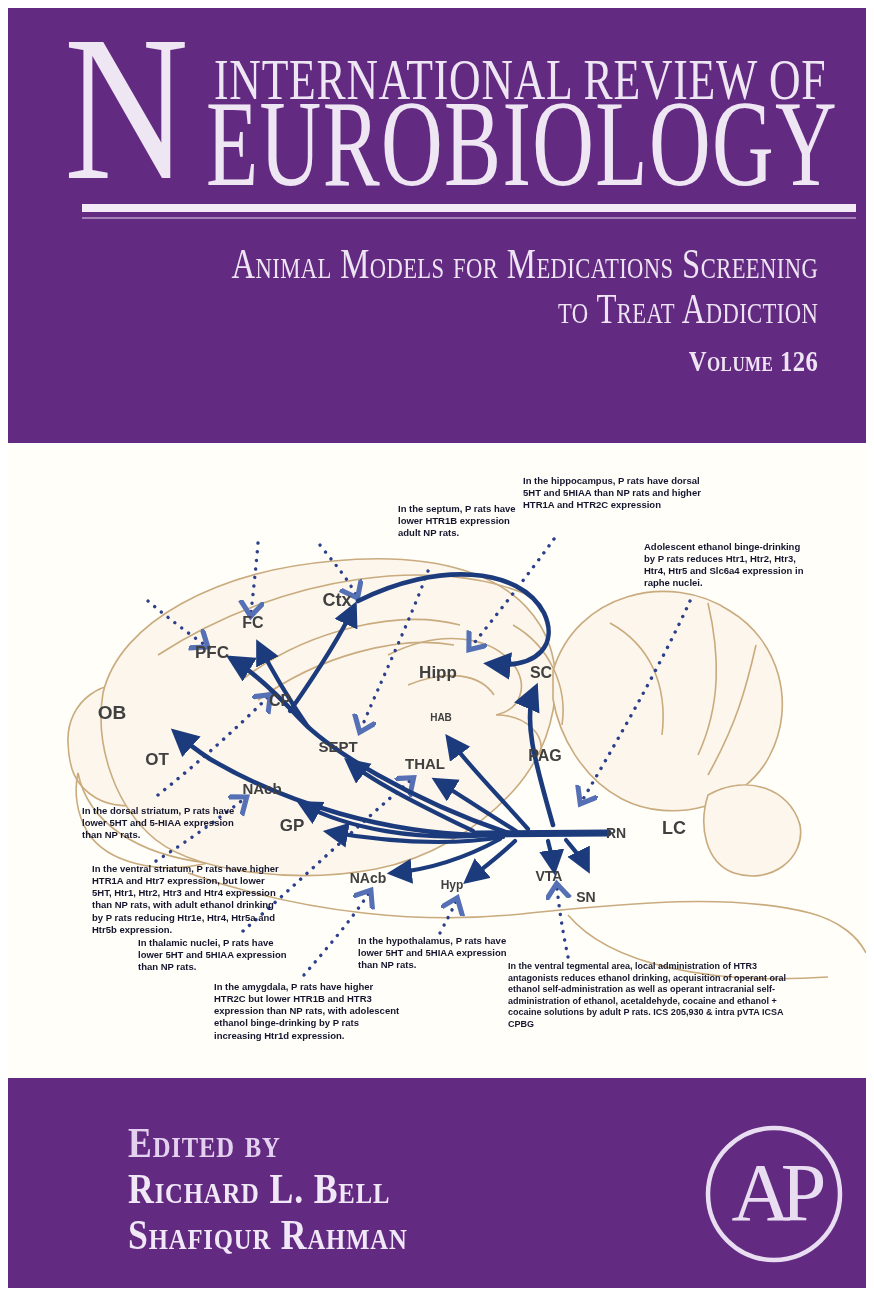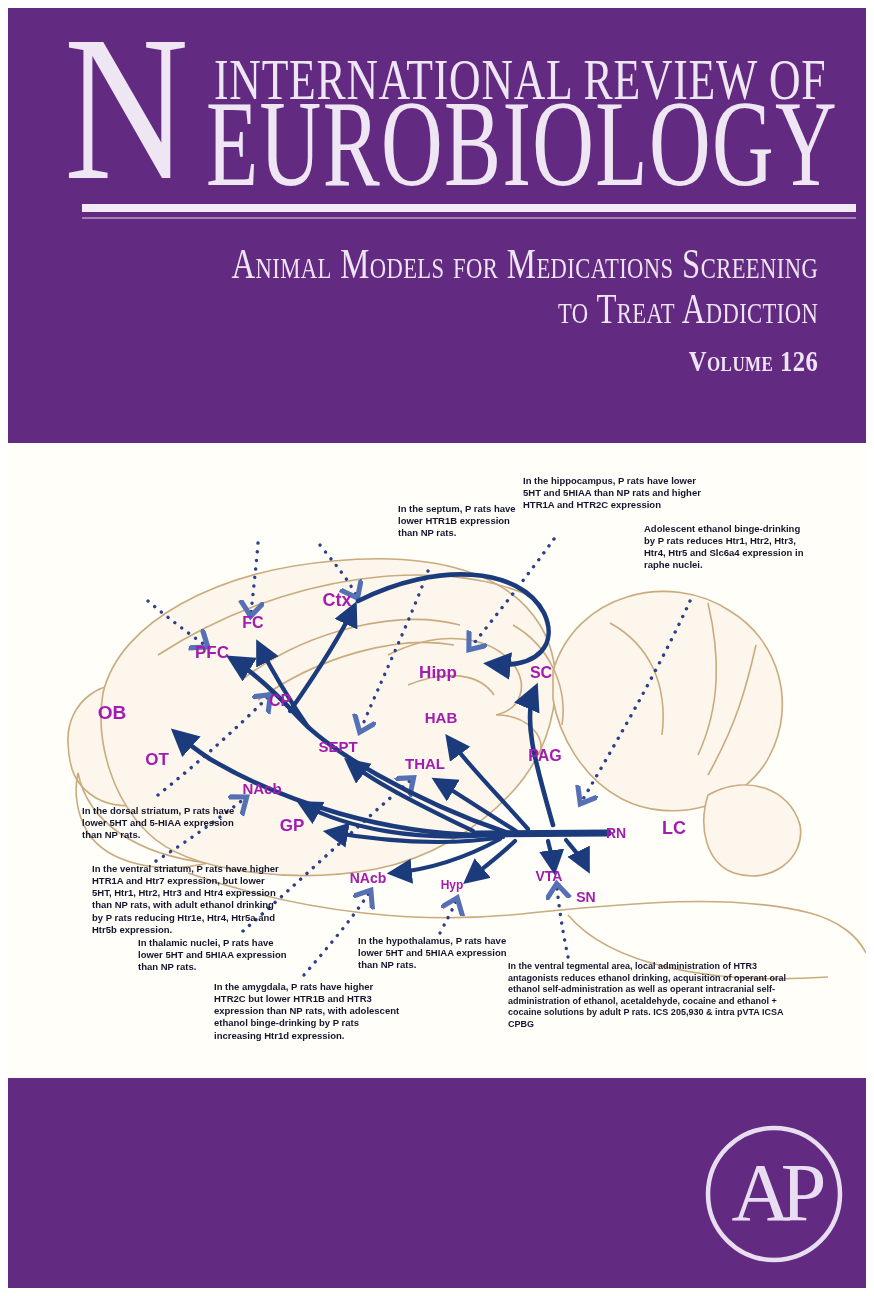--- a/index.html
+++ b/index.html
@@ -13,21 +13,21 @@
   .rule{position:absolute;left:74px;top:196px;width:774px;height:8px;background:#f2ebf7;}
   .rule-thin{position:absolute;left:74px;top:209px;width:774px;height:2px;background:#f2ebf7;opacity:.45;}
 
   .subtitle{position:absolute;right:48px;top:234px;text-align:right;color:#eee4f3;font-family:"Liberation Serif",serif;font-variant:small-caps;}
   .subtitle .l1,.subtitle .l2{font-size:42px;line-height:1.08;letter-spacing:.5px;transform:scaleX(.78);transform-origin:right top;white-space:nowrap;}
   .subtitle .vol{margin-top:12px;font-size:29px;font-weight:700;letter-spacing:.5px;transform:scaleX(.85);transform-origin:right top;white-space:nowrap;}
 
   
   .panel{position:absolute;left:0;top:435px;width:858px;height:635px;background:#fffef9;}
   .panel svg{position:absolute;left:0;top:0;}
-  .region{position:absolute;transform:translate(-50%,-50%);color:#a21caf;font-weight:600;white-space:nowrap;}
+  .region{position:absolute;transform:translate(-50%,-50%);color:#404040;font-weight:600;white-space:nowrap;}
   .ann{position:absolute;font-size:9.5px;font-weight:700;color:#15152e;line-height:1.28;}
   .ann.small{font-size:9px;}
 
   
   .editors{position:absolute;left:120px;top:1112px;color:#e3d1ef;font-family:"Liberation Serif",serif;font-variant:small-caps;font-weight:600;letter-spacing:1px;}
   .editors div{font-size:42px;line-height:1.1;transform:scaleX(.85);transform-origin:left top;white-space:nowrap;}
   .editors .names{color:#f1e8f7;}
   .ap-logo{position:absolute;left:688px;top:1108px;width:156px;height:156px;}
 </style>
 </head>
@@ -115,41 +115,46 @@
     <span class="region" style="left:329px;top:157px;font-size:18px">Ctx</span>
     <span class="region" style="left:245px;top:180px;font-size:16px">FC</span>
     <span class="region" style="left:204px;top:210px;font-size:17px">PFC</span>
     <span class="region" style="left:104px;top:270px;font-size:19px">OB</span>
     <span class="region" style="left:149px;top:317px;font-size:17px">OT</span>
     <span class="region" style="left:272px;top:258px;font-size:16px">CP</span>
     <span class="region" style="left:330px;top:303px;font-size:15px">SEPT</span>
     <span class="region" style="left:254px;top:345px;font-size:15px">NAcb</span>
     <span class="region" style="left:284px;top:383px;font-size:17px">GP</span>
     <span class="region" style="left:430px;top:230px;font-size:17px">Hipp</span>
-    <span class="region" style="left:433px;top:274px;font-size:15px">HAB</span>
+    <span class="region" style="left:433px;top:274px;font-size:10px">HAB</span>
     <span class="region" style="left:417px;top:320px;font-size:15px">THAL</span>
     <span class="region" style="left:533px;top:230px;font-size:16px">SC</span>
     <span class="region" style="left:537px;top:313px;font-size:16px">PAG</span>
     <span class="region" style="left:608px;top:390px;font-size:14px">RN</span>
     <span class="region" style="left:666px;top:385px;font-size:18px">LC</span>
     <span class="region" style="left:541px;top:433px;font-size:14px">VTA</span>
     <span class="region" style="left:578px;top:454px;font-size:14px">SN</span>
     <span class="region" style="left:360px;top:435px;font-size:14px">NAcb</span>
     <span class="region" style="left:444px;top:442px;font-size:12px">Hyp</span>
 
-    <div class="ann" style="left:390px;top:60px;width:122px">In the septum, P rats have lower HTR1B expression than NP rats.</div>
-    <div class="ann" style="left:515px;top:32px;width:178px">In the hippocampus, P rats have lower 5HT and 5HIAA than NP rats and higher HTR1A and HTR2C expression</div>
-    <div class="ann" style="left:636px;top:80px;width:162px">Adolescent ethanol binge-drinking by P rats reduces Htr1, Htr2, Htr3, Htr4, Htr5 and Slc6a4 expression in raphe nuclei.</div>
+    <div class="ann" style="left:390px;top:60px;width:122px">In the septum, P rats have lower HTR1B expression adult NP rats.</div>
+    <div class="ann" style="left:515px;top:32px;width:178px">In the hippocampus, P rats have dorsal 5HT and 5HIAA than NP rats and higher HTR1A and HTR2C expression</div>
+    <div class="ann" style="left:636px;top:98px;width:162px">Adolescent ethanol binge-drinking by P rats reduces Htr1, Htr2, Htr3, Htr4, Htr5 and Slc6a4 expression in raphe nuclei.</div>
     <div class="ann" style="left:74px;top:362px;width:155px">In the dorsal striatum, P rats have lower 5HT and 5-HIAA expression than NP rats.</div>
     <div class="ann" style="left:84px;top:420px;width:188px">In the ventral striatum, P rats have higher HTR1A and Htr7 expression, but lower 5HT, Htr1, Htr2, Htr3 and Htr4 expression than NP rats, with adult ethanol drinking by P rats reducing Htr1e, Htr4, Htr5a and Htr5b expression.</div>
     <div class="ann" style="left:130px;top:494px;width:162px">In thalamic nuclei, P rats have lower 5HT and 5HIAA expression than NP rats.</div>
     <div class="ann" style="left:206px;top:538px;width:188px">In the amygdala, P rats have higher HTR2C but lower HTR1B and HTR3 expression than NP rats, with adolescent ethanol binge-drinking by P rats increasing Htr1d expression.</div>
     <div class="ann" style="left:350px;top:492px;width:162px">In the hypothalamus, P rats have lower 5HT and 5HIAA expression than NP rats.</div>
     <div class="ann small" style="left:500px;top:518px;width:290px">In the ventral tegmental area, local administration of HTR3 antagonists reduces ethanol drinking, acquisition of operant oral ethanol self-administration as well as operant intracranial self-administration of ethanol, acetaldehyde, cocaine and ethanol + cocaine solutions by adult P rats. ICS 205,930 &amp; intra pVTA ICSA CPBG</div>
   </div>
 
+  <div class="editors">
+    <div>Edited by</div>
+    <div class="names">Richard L. Bell</div>
+    <div class="names">Shafiqur Rahman</div>
+  </div>
 
   <svg class="ap-logo" viewBox="0 0 156 156">
     <circle cx="78" cy="78" r="66" fill="none" stroke="#e9ddf2" stroke-width="4.5"></circle>
     <text x="78" y="104" text-anchor="middle" font-family="Liberation Serif, serif" font-size="82" letter-spacing="-10" fill="#e9ddf2">AP</text>
   </svg>
 
 </div>
 
 </body></html>

